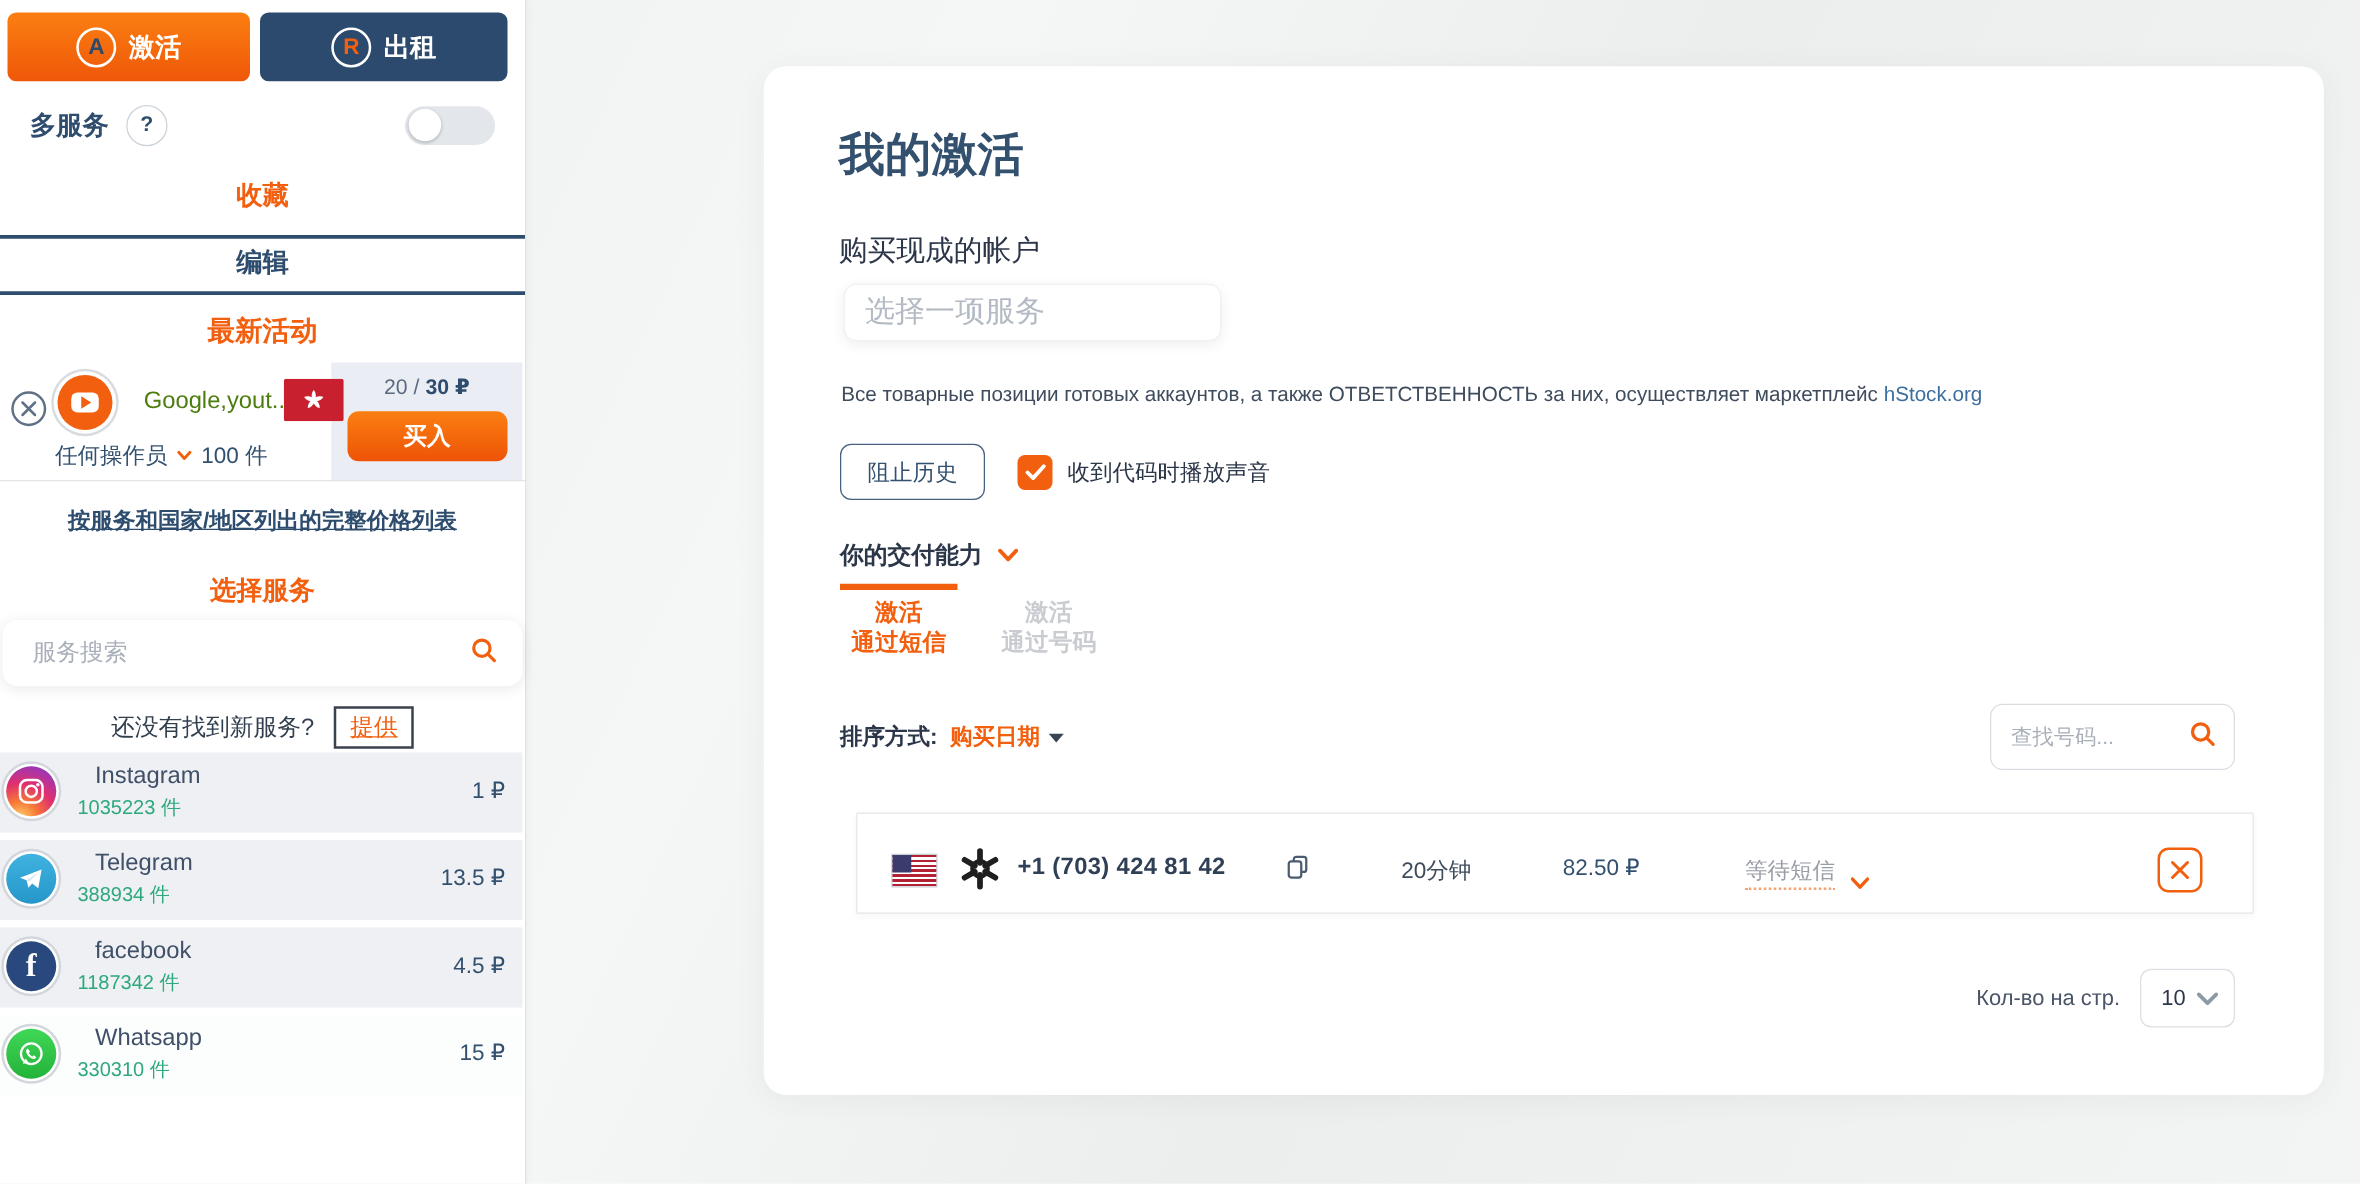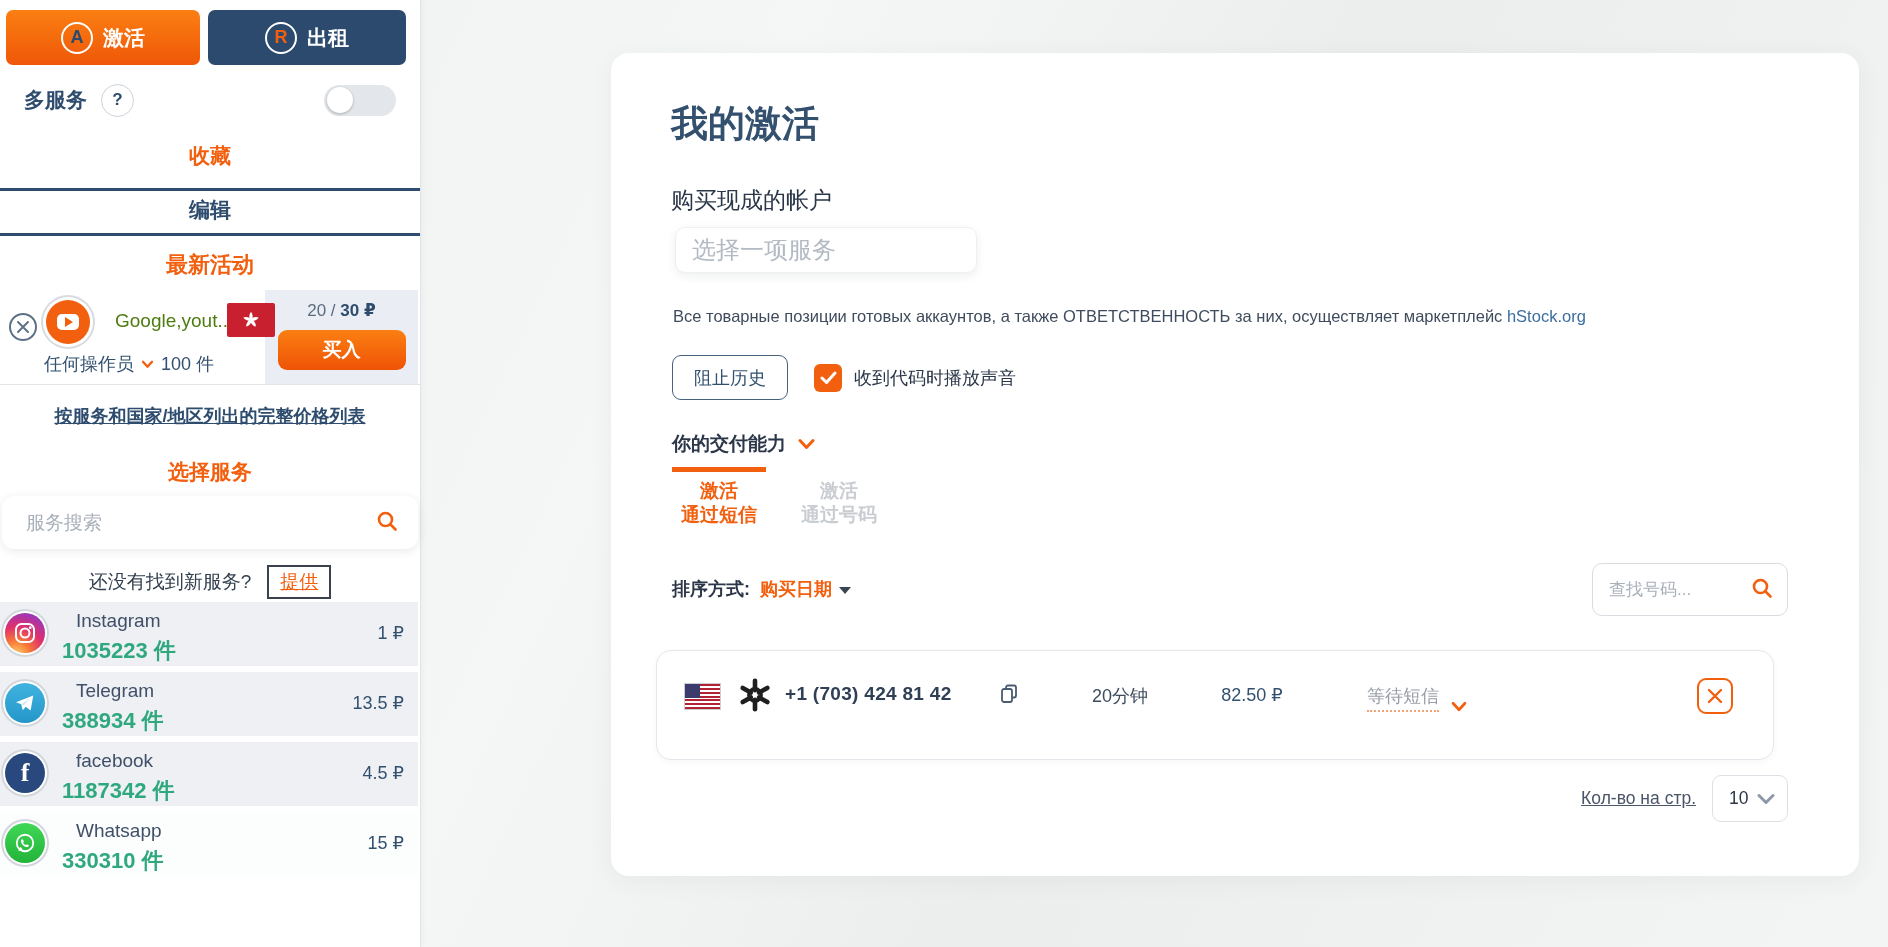--- a/index.html
+++ b/index.html
@@ -117,21 +117,21 @@
     position:absolute; left:0; width:418px; height:64px; cursor:pointer;
   }
   .svc-row.gray { background:#eef0f4; }
   .svc-row.white { background:#fcfdfd; }
   .svc-icon {
     position:absolute; left:5px; top:11px; width:40px; height:40px; border-radius:50%;
     box-shadow:0 0 0 2px #fff,0 0 0 4px #d3d7db;
     display:flex; align-items:center; justify-content:center; overflow:hidden;
   }
   .svc-name { position:absolute; left:62px; top:8px; font-size:19px; color:#3f5068;margin-left:14px; }
-  .svc-count { position:absolute; left:62px; top:34px; font-size:22px; color:#2fa87e;font-weight:bold; }
+  .svc-count { position:absolute; left:62px; top:34px; font-size:16px; color:#2fa87e; }
   .svc-price { position:absolute; right:14px; top:20px; font-size:18px; color:#33516f; }
   .ic-instagram { background:radial-gradient(circle at 28% 105%,#fdd36b 0%,#f77737 28%,#e1306c 55%,#9b36b7 85%); }
   .ic-telegram { background:linear-gradient(180deg,#41b3e0,#2496c9); }
   .ic-facebook { background:#29487d; color:#fff; font-weight:800; font-size:26px; font-family:"Liberation Serif","DejaVu Serif",serif; }
   .ic-whatsapp { background:linear-gradient(180deg,#40d756,#23b33a); }
   .ic-youtube { background:#f2520f; }
 
   
   #main-card {
     position:absolute; left:611px; top:53px; width:1248px; height:823px;
@@ -173,22 +173,22 @@
 
   .find-box {
     position:absolute; left:981px; top:510px; width:196px; height:53px;
     border:1px solid #d9dde2; border-radius:10px; display:flex; align-items:center; background:#fff;
   }
   .find-box input { flex:1; min-width:0; border:none; outline:none; font-size:17px; color:#3f5068; padding:0 6px 0 16px; background:transparent; font-family:inherit; }
   .find-box input::placeholder { color:#a9b0ba; }
   .find-box .mag { margin-right:14px; cursor:pointer; }
 
   .act-card {
-    position:absolute; left:45px; top:597px; width:1118px; height:110px;
-    border:1px solid #e3e6ea; border-radius:15px; background:#fff; box-shadow:0 2px 6px rgba(40,50,70,.04);
+    position:absolute; left:74px; top:597px; width:1118px; height:81px;
+    border:1px solid #e3e6ea; border-radius:1px; background:#fff; box-shadow:0 2px 6px rgba(40,50,70,.04);
   }
   .us-flag {
     position:absolute; left:28px; top:33px; width:35px; height:25px;
     background:repeating-linear-gradient(180deg,#b22234 0 1.93px,#fff 1.93px 3.86px);
     box-shadow:0 0 0 1px #c9ced3;
   }
   .us-flag::after {
     content:""; position:absolute; left:0; top:0; width:15px; height:13.5px; background:#3c3b6e;
   }
   .openai-icon { position:absolute; left:80px; top:26px; cursor:default; }
@@ -198,21 +198,21 @@
   .act-price { position:absolute; left:545px; top:33px; width:100px; text-align:center; font-size:18px; color:#33516f; }
   .status-drop { position:absolute; left:668px; top:33px; display:flex; align-items:flex-end; gap:12px; cursor:pointer;margin-left:42px; }
   .status-text { font-size:18px; color:#989da6; border-bottom:2px dotted #f2a477; padding-bottom:2px; }
   .close-btn {
     position:absolute; right:40px; top:27px; width:36px; height:36px;
     border:2px solid #f2600f; border-radius:9px; background:#fff;
     display:flex; align-items:center; justify-content:center; cursor:pointer;
   }
 
   .perpage-row { position:absolute; left:0; top:722px; width:1177px; display:flex; justify-content:flex-end; align-items:center; gap:16px; }
-  .perpage-label { font-size:17.5px; color:#4a5568;text-decoration:underline; }
+  .perpage-label { font-size:17.5px; color:#4a5568; }
   .perpage-select {
     width:76px; height:47px; border:1px solid #dce0e4; border-radius:9px; background:#fff;
     display:flex; align-items:center; justify-content:space-between; padding:0 12px 0 16px; cursor:pointer;
   }
   .perpage-value { font-size:17.5px; color:#2b3648; }
 </style>
 </head>
 <body>
 
 <div id="sidebar">

